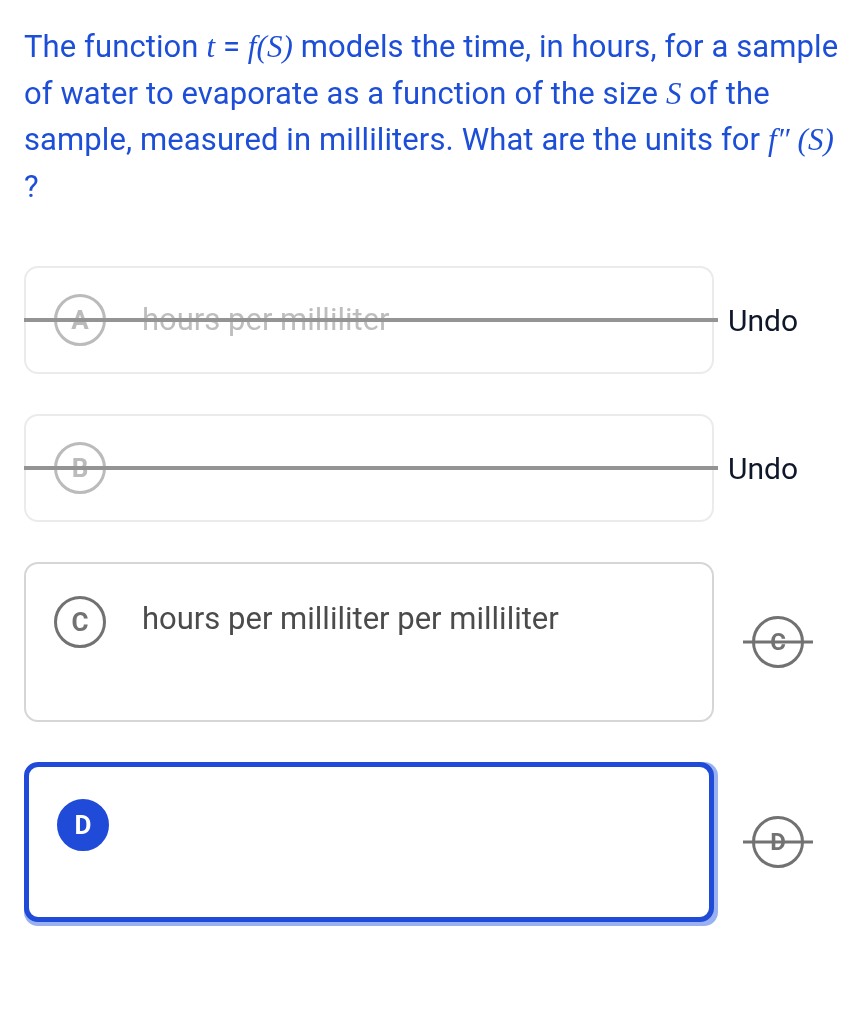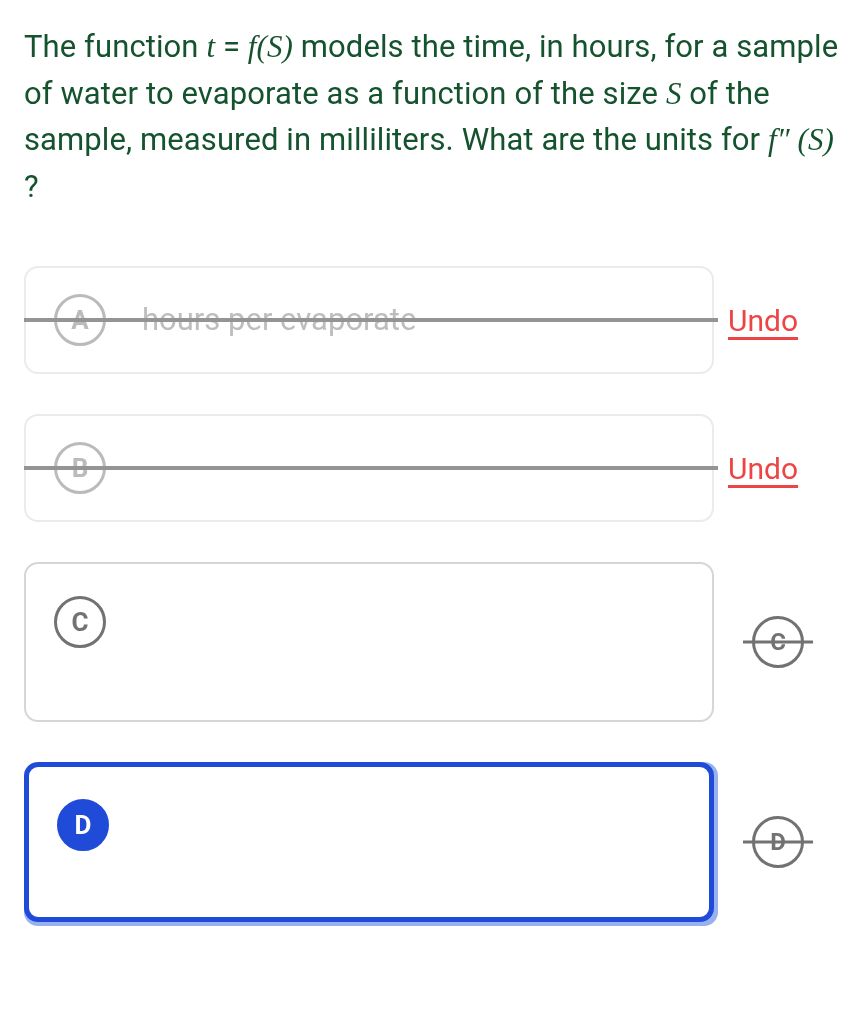--- a/index.html
+++ b/index.html
@@ -8,21 +8,21 @@
     width: 864px;
     height: 1036px;
     background: #fff;
     padding: 24px 8px 0 24px;
     color: #222;
     overflow: hidden;
   }
   .question {
     font-size: 31px;
     line-height: 1.5;
-    color: #14532d;
+    color: #1d4ed8;
     margin-bottom: 56px;
     letter-spacing: 0.1px;
   }
   .math-i { font-family: "Times New Roman", Times, serif; font-style: italic; }
   .answers { display: flex; flex-direction: column; gap: 40px; }
   .answer-row {
     display: flex;
     align-items: center;
     gap: 20px;
   }
@@ -73,22 +73,21 @@
     border: 5px solid #1f4bd8;
     box-shadow: 4px 0 0 0 #99b1f0, 0 4px 0 0 #99b1f0, 4px 4px 0 0 #99b1f0;
   }
   .option.selected .letter {
     background: #1f4bd8;
     border-color: #1f4bd8;
     color: #fff;
   }
   .undo {
     font-size: 30px;
-    color: #ef4444;
-    text-decoration: underline;
+    color: #0f172a;
     text-underline-offset: 6px;
     cursor: pointer;
     margin-left: -6px;
   }
   .elim-icon {
     width: 52px; height: 52px;
     border-radius: 50%;
     border: 3px solid #727272;
     color: #727272;
     font-weight: 700;
@@ -114,35 +113,36 @@
 
 <div class="question">
   <span>The function </span><span class="math-i">t</span><span> = </span><span class="math-i">f(S)</span><span> models the time, in hours, for a sample of water to evaporate as a function of the size </span><span class="math-i">S</span><span> of the sample, measured in milliliters. What are the units for </span><span class="math-i">f″ (S)</span><span> ?</span>
 </div>
 
 <div class="answers">
 
   <div class="answer-row">
     <div class="option eliminated">
       <div class="letter">A</div>
-      <div class="label">hours per evaporate</div>
+      <div class="label">hours per milliliter</div>
     </div>
     <div class="undo">Undo</div>
   </div>
 
   <div class="answer-row">
     <div class="option eliminated">
       <div class="letter">B</div>
     </div>
     <div class="undo">Undo</div>
   </div>
 
   <div class="answer-row">
     <div class="option tall">
       <div class="letter">C</div>
+      <div class="label">hours per milliliter per milliliter</div>
     </div>
     <div class="elim-icon">
       <span>C</span>
     </div>
   </div>
 
   <div class="answer-row">
     <div class="option tall selected">
       <div class="letter">D</div>
     </div>

